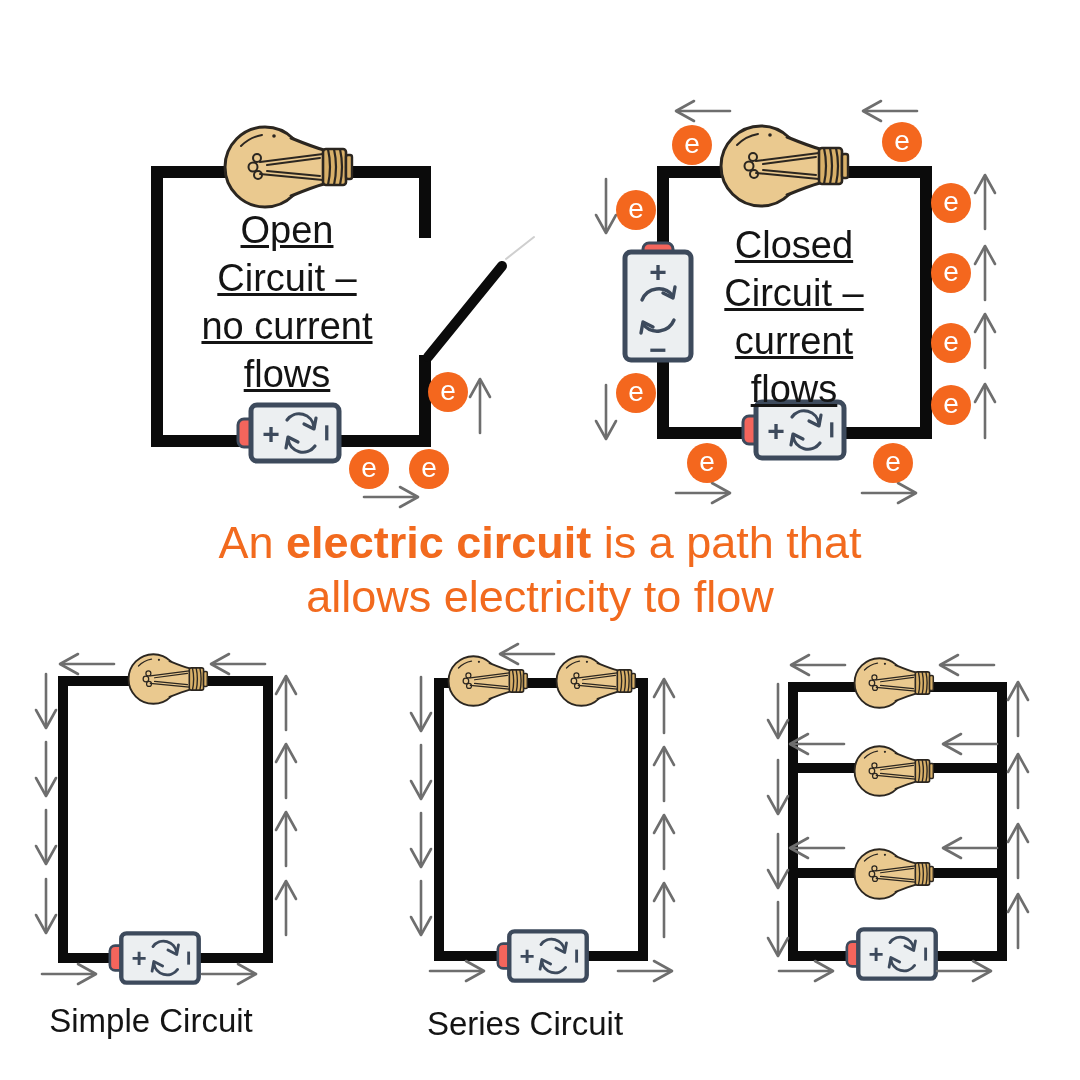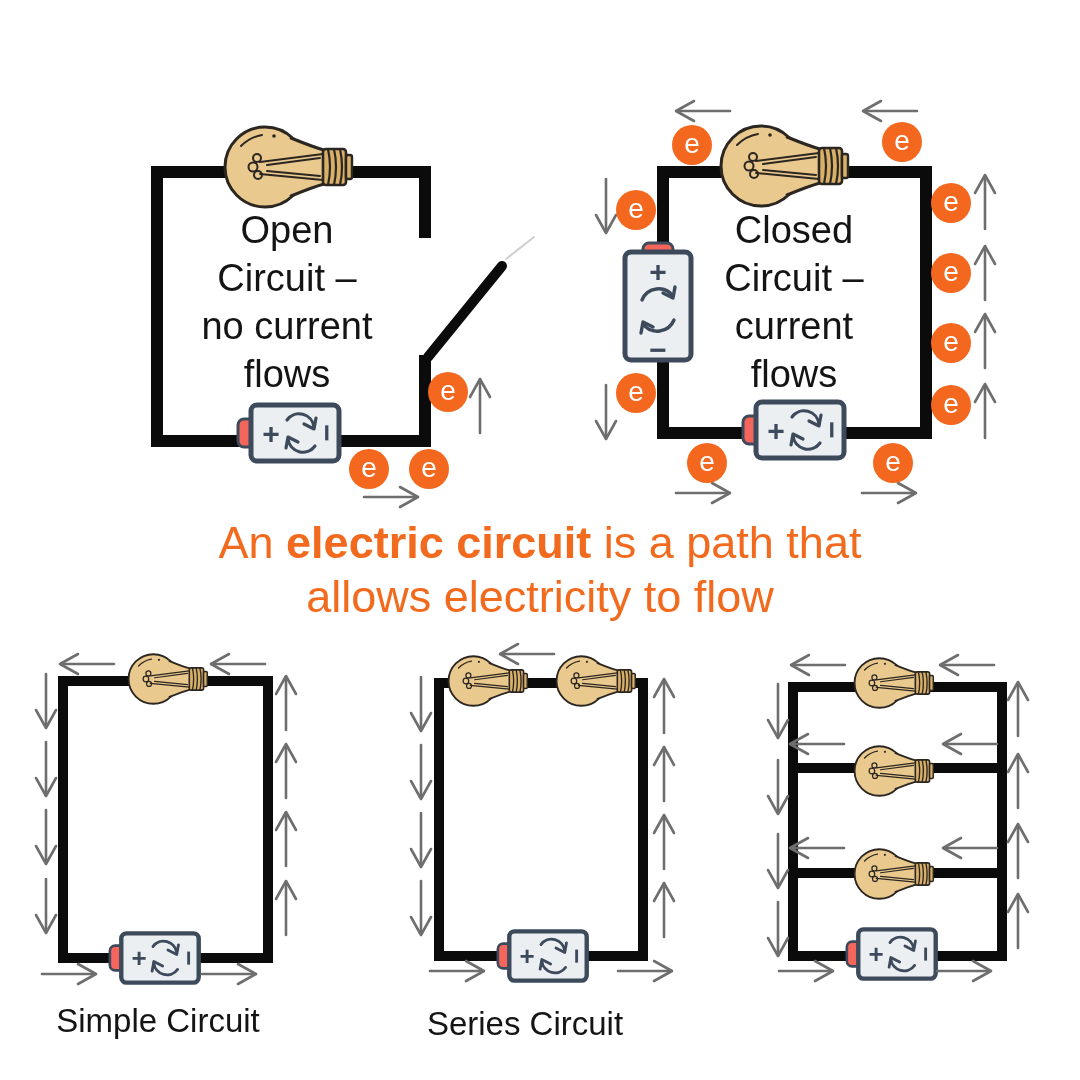--- a/index.html
+++ b/index.html
@@ -12,21 +12,21 @@
   .wire{stroke:var(--wire-black);stroke-width:12;fill:none;}
   .wire-thin{stroke:var(--wire-black);stroke-width:10;fill:none;}
   .switch{stroke:var(--wire-black);stroke-width:10;fill:none;stroke-linecap:round;}
   .switch-ghost{stroke:#cfcfcf;stroke-width:2;fill:none;stroke-linecap:round;}
   .arrow{color:var(--arrow-gray);}
   .bat-sign{fill:var(--battery-stroke);font-family:"Liberation Sans",sans-serif;
     font-size:30px;font-weight:700;text-anchor:middle;}
   .bat-sign-sm{font-size:26px;}
   .circuit-title{
     position:absolute;text-align:center;white-space:pre-line;
-    font-size:38px;line-height:48px;color:var(--title-black);
+    font-size:38px;line-height:48px;color:var(--title-black);text-decoration:underline;
   }
   .caption{
     position:absolute;left:0;top:516px;width:1080px;text-align:center;
     white-space:pre-line;font-size:45px;line-height:54px;color:var(--accent-orange);
   }
   .caption b{font-weight:700;}
   .circuit-label{
     position:absolute;text-align:center;font-size:33px;color:var(--title-black);
   }
   .electron{
@@ -193,29 +193,29 @@
       <use href="#arrow" class="arrow" transform="translate(1018,920) rotate(-90)"></use>
       <use href="#arrow" class="arrow" transform="translate(807,971)"></use>
       <use href="#arrow" class="arrow" transform="translate(965,971)"></use>
     </g>
   </svg>
 
   <div class="circuit-title" style="left:152px;top:206px;width:270px;">Open
 Circuit –
 no current
 flows</div>
-  <div class="circuit-title" style="left:669px;top:206px;width:250px;">Closed
+  <div class="circuit-title" style="left:669px;top:221px;width:250px;">Closed
 Circuit –
 current
 flows</div>
 
   <div class="caption"><span>An </span><b>electric circuit</b><span> is a path that
 allows electricity to flow</span></div>
 
-  <div class="circuit-label" style="left:33px;top:1002px;width:250px;">Simple Circuit</div>
+  <div class="circuit-label" style="left:26px;top:1002px;width:250px;">Simple Circuit</div>
   <div class="circuit-label" style="left:400px;top:1005px;width:250px;">Series Circuit</div>
 
   <div class="electron" style="left:428px;top:372px;">e</div>
   <div class="electron" style="left:349px;top:449px;">e</div>
   <div class="electron" style="left:409px;top:449px;">e</div>
 
   <div class="electron" style="left:672px;top:125px;">e</div>
   <div class="electron" style="left:882px;top:122px;">e</div>
   <div class="electron" style="left:616px;top:190px;">e</div>
   <div class="electron" style="left:616px;top:373px;">e</div>

